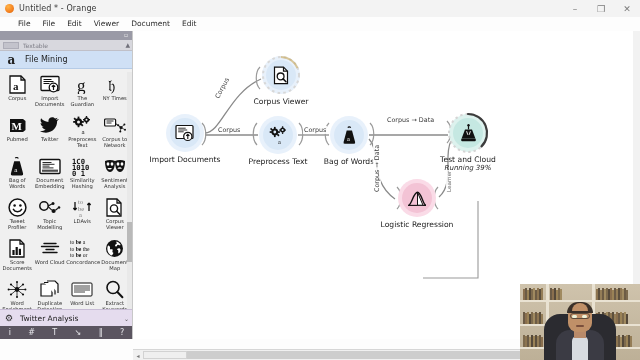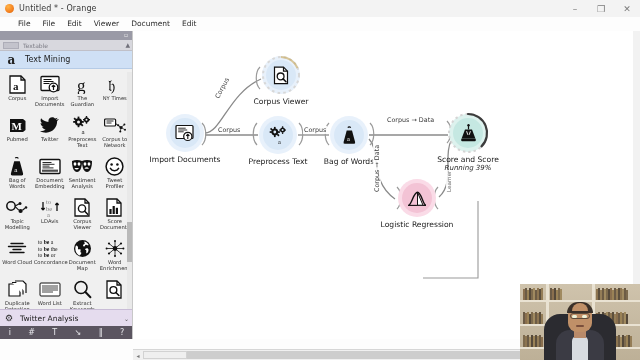--- a/index.html
+++ b/index.html
@@ -238,21 +238,21 @@
     </div>
 
     <div class="cat-row">
       <span class="cat-handle"></span>
       <span class="cat-text">Textable</span>
       <span class="cat-scroll">▲</span>
     </div>
 
     <div class="section-hd">
       <span class="sh-icon">a</span>
-      <span class="sh-text">Text Mining</span>
+      <span class="sh-text">File Mining</span>
     </div>
 
     <div class="grid">
 
       <div class="w-cell">
         <span class="w-ico">
           <svg width="17" height="19" viewBox="0 0 17 19">
               <path d="M1 1h11l4 4v13H1z" fill="#fff" stroke="#111" stroke-width="1.3"></path>
               <path d="M12 1v4h4" fill="none" stroke="#111" stroke-width="1.3"></path>
               <text x="4" y="15" font-size="11" font-family="serif" font-weight="bold" fill="#111">a</text>
@@ -376,20 +376,33 @@
           <svg width="22" height="17" viewBox="0 0 22 17">
               <rect x="1" y="1.5" width="20" height="14" rx="1" fill="#fff" stroke="#111" stroke-width="1.4"></rect>
               <path d="M3.5 4.5h9M3.5 6.3h12M3.5 8.1h7M3.5 9.9h11" stroke="#111" stroke-width=".9"></path>
               <rect x="3" y="11.6" width="16" height="2.2" fill="#111" opacity=".75"></rect>
             </svg>
         </span>
         <span class="w-lbl">Document
 Embedding</span>
       </div>
 
+      <div class="w-cell">
+        <span class="w-ico">
+          <svg width="22" height="19" viewBox="0 0 22 19">
+              <g font-family="monospace" font-size="7.2" font-weight="bold" fill="#111">
+                <text x="1" y="6.5">1C0</text>
+                <text x="1" y="13">1010</text>
+                <text x="1" y="19">0 1</text>
+              </g>
+            </svg>
+        </span>
+        <span class="w-lbl">Similarity
+Hashing</span>
+      </div>
 
       <div class="w-cell">
         <span class="w-ico">
           <svg width="22" height="17" viewBox="0 0 22 17">
               <path d="M1 3c3-1.4 7-1.4 10 0 0 7-2 11-5 11S1 10 1 3z" fill="#111"></path>
               <path d="M11 3c3-1.4 7-1.4 10 0 0 7-2 11-5 11s-5-4-5-11z" fill="#111"></path>
               <g fill="#fff">
                 <ellipse cx="4" cy="6" rx="1.4" ry="1.8"></ellipse>
                 <ellipse cx="8" cy="6" rx="1.4" ry="1.8"></ellipse>
                 <ellipse cx="14" cy="6" rx="1.4" ry="1.8"></ellipse>
@@ -746,21 +759,21 @@
       </svg>
       <div class="disc" style="background:#c5e8e2;">
         <svg class="glyph" width="17" height="19" viewBox="0 0 17 19">
           <path d="M8.5 1.2v4.2" stroke="#111" stroke-width="1.2"></path>
           <circle cx="8.5" cy="1.3" r="1.2" fill="#111"></circle>
           <path d="M5 5.4h7l3.4 9.2H1.6z" fill="#111"></path>
           <rect x="1.2" y="14.6" width="14.6" height="2.6" rx="1" fill="#111"></rect>
           <path d="M6.6 7.2l1.2 3.6M10.4 7.2L9.2 10.8" stroke="#fff" stroke-width=".9"></path>
         </svg>
       </div>
-      <div class="nlabel">Score and Score</div>
+      <div class="nlabel">Test and Cloud</div>
       <div class="nstate">Running
 39%</div>
     </div>
 
     <div class="link-lbl" style="left:80px;top:66px;transform:rotate(-62deg);transform-origin:0 0;">Corpus</div>
     <div class="link-lbl" style="left:84px;top:95px;">Corpus</div>
     <div class="link-lbl" style="left:170px;top:95px;">Corpus</div>
     <div class="link-lbl" style="left:253px;top:85px;">Corpus → Data</div>
     <div class="link-lbl vert" style="left:240px;top:162px;transform:rotate(-90deg);">Corpus → Data</div>
     <div class="link-lbl vert" style="left:313px;top:162px;transform:rotate(-90deg);font-size:5.6px;color:#6a6a6a;">Learner</div>

